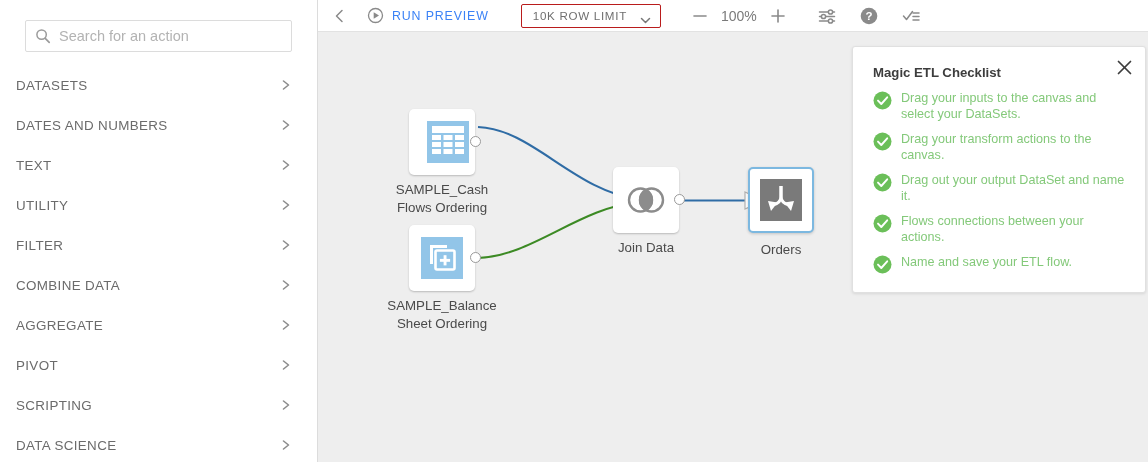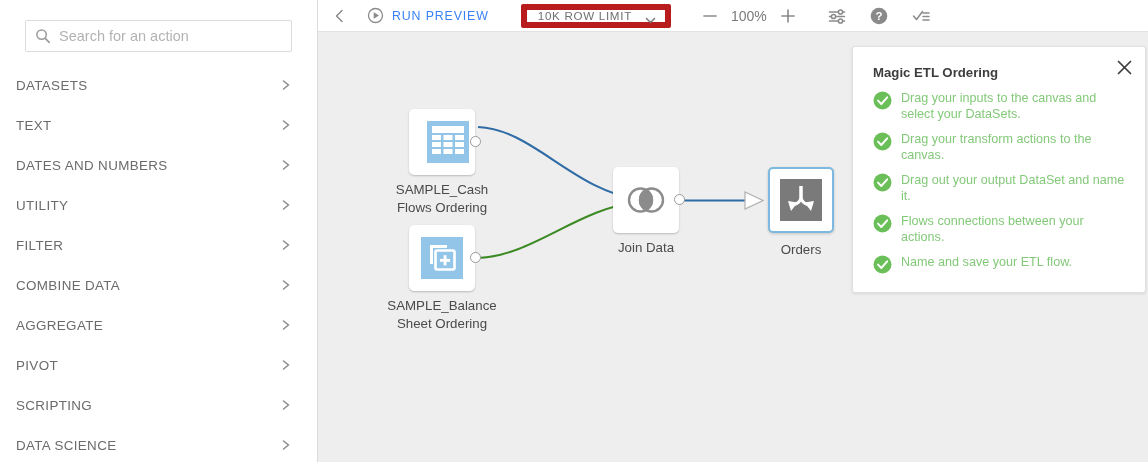--- a/index.html
+++ b/index.html
@@ -91,21 +91,21 @@
   .play-icon { width: 17px; height: 17px; margin-right: 8px; }
   .run-label {
     font-size: 12.4px;
     letter-spacing: 0.85px;
     color: #3b82f6;
   }
   .row-limit {
     margin-left: 32px;
     height: 24px;
     min-width: 132px;
-    border: 6px solid #b91c1c;
+    border: 1px solid #b91c1c;
     border-radius: 2px;
     background: #fff;
     display: flex;
     align-items: center;
     justify-content: space-between;
     padding: 0 8px 0 11px;
     cursor: pointer;
   }
   .row-limit-label {
     font-size: 11.6px;
@@ -228,27 +228,27 @@
     </div>
 
     <div class="cat-list">
       <div class="cat-item">
         <span class="cat-label">DATASETS</span>
         <span class="chev"><svg viewBox="0 0 12 14" width="12" height="14">
               <polyline points="3.5,3 8.5,7 3.5,11" fill="none" stroke="#8c8c8c" stroke-width="1.6" stroke-linecap="round" stroke-linejoin="round"></polyline>
             </svg></span>
       </div>
       <div class="cat-item">
+        <span class="cat-label">DATES AND NUMBERS</span>
+        <span class="chev"><svg viewBox="0 0 12 14" width="12" height="14">
+              <polyline points="3.5,3 8.5,7 3.5,11" fill="none" stroke="#8c8c8c" stroke-width="1.6" stroke-linecap="round" stroke-linejoin="round"></polyline>
+            </svg></span>
+      </div>
+      <div class="cat-item">
         <span class="cat-label">TEXT</span>
-        <span class="chev"><svg viewBox="0 0 12 14" width="12" height="14">
-              <polyline points="3.5,3 8.5,7 3.5,11" fill="none" stroke="#8c8c8c" stroke-width="1.6" stroke-linecap="round" stroke-linejoin="round"></polyline>
-            </svg></span>
-      </div>
-      <div class="cat-item">
-        <span class="cat-label">DATES AND NUMBERS</span>
         <span class="chev"><svg viewBox="0 0 12 14" width="12" height="14">
               <polyline points="3.5,3 8.5,7 3.5,11" fill="none" stroke="#8c8c8c" stroke-width="1.6" stroke-linecap="round" stroke-linejoin="round"></polyline>
             </svg></span>
       </div>
       <div class="cat-item">
         <span class="cat-label">UTILITY</span>
         <span class="chev"><svg viewBox="0 0 12 14" width="12" height="14">
               <polyline points="3.5,3 8.5,7 3.5,11" fill="none" stroke="#8c8c8c" stroke-width="1.6" stroke-linecap="round" stroke-linejoin="round"></polyline>
             </svg></span>
       </div>
@@ -416,42 +416,42 @@
           <svg viewBox="0 0 42 42" width="42" height="42">
             <circle cx="15.5" cy="21" r="11.5" fill="none" stroke="#8c8c8c" stroke-width="2.4"></circle>
             <circle cx="26.5" cy="21" r="11.5" fill="none" stroke="#8c8c8c" stroke-width="2.4"></circle>
             <path d="M21,10.4 A11.5,11.5 0 0 1 21,31.6 A11.5,11.5 0 0 1 21,10.4 Z" fill="#8c8c8c"></path>
           </svg>
         </span>
         <span class="port" style="right:-6px; top:27px;"></span>
         <span class="node-label"><span>Join Data</span></span>
       </div>
 
-      <div class="node selected" style="left:450px; top:134px;">
+      <div class="node selected" style="left:430px; top:134px;">
         <span class="node-icon">
           <svg viewBox="0 0 42 42" width="42" height="42">
             <rect x="0" y="0" width="42" height="42" fill="#7a7a7a"></rect>
             <path d="M21,7 v10 c0,6 -4,8 -8,9" fill="none" stroke="#ffffff" stroke-width="3"></path>
             <polygon points="8,22 17.5,23.5 11,32" fill="#ffffff"></polygon>
             <path d="M21,7 v10 c0,6 4,8 8,9" fill="none" stroke="#ffffff" stroke-width="3"></path>
             <polygon points="34,22 24.5,23.5 31,32" fill="#ffffff"></polygon>
           </svg>
         </span>
         <span class="node-label"><span>Orders</span></span>
       </div>
 
       <div class="checklist">
         <span class="cl-close">
           <svg viewBox="0 0 17 17" width="17" height="17">
             <line x1="2.5" y1="2.5" x2="14.5" y2="14.5" stroke="#3d3d3d" stroke-width="1.7" stroke-linecap="round"></line>
             <line x1="14.5" y1="2.5" x2="2.5" y2="14.5" stroke="#3d3d3d" stroke-width="1.7" stroke-linecap="round"></line>
           </svg>
         </span>
 
-        <p class="cl-title">Magic ETL Ordering</p>
+        <p class="cl-title">Magic ETL Checklist</p>
 
         <div class="cl-item">
           <span class="cl-check">
             <svg viewBox="0 0 19 19" width="19" height="19">
                 <circle cx="9.5" cy="9.5" r="9" fill="#6bbf59"></circle>
                 <polyline points="5,9.6 8.3,13 14.2,6.3" fill="none" stroke="#ffffff" stroke-width="1.9" stroke-linecap="round" stroke-linejoin="round"></polyline>
               </svg>
           </span>
           <span class="cl-text">Drag your inputs to the canvas and select your DataSets.</span>
         </div>

